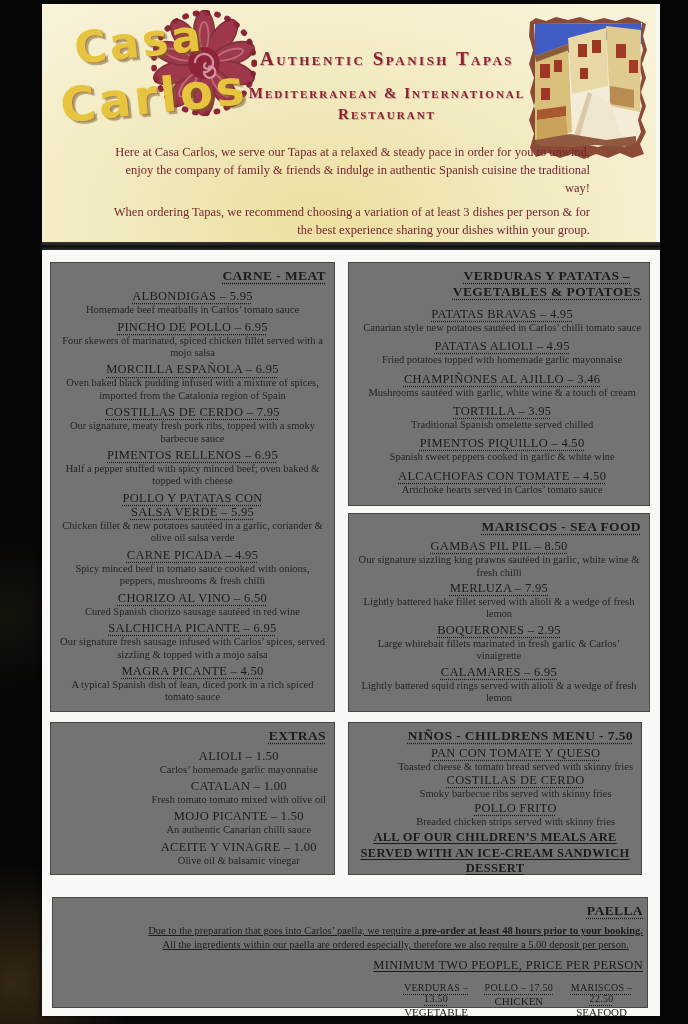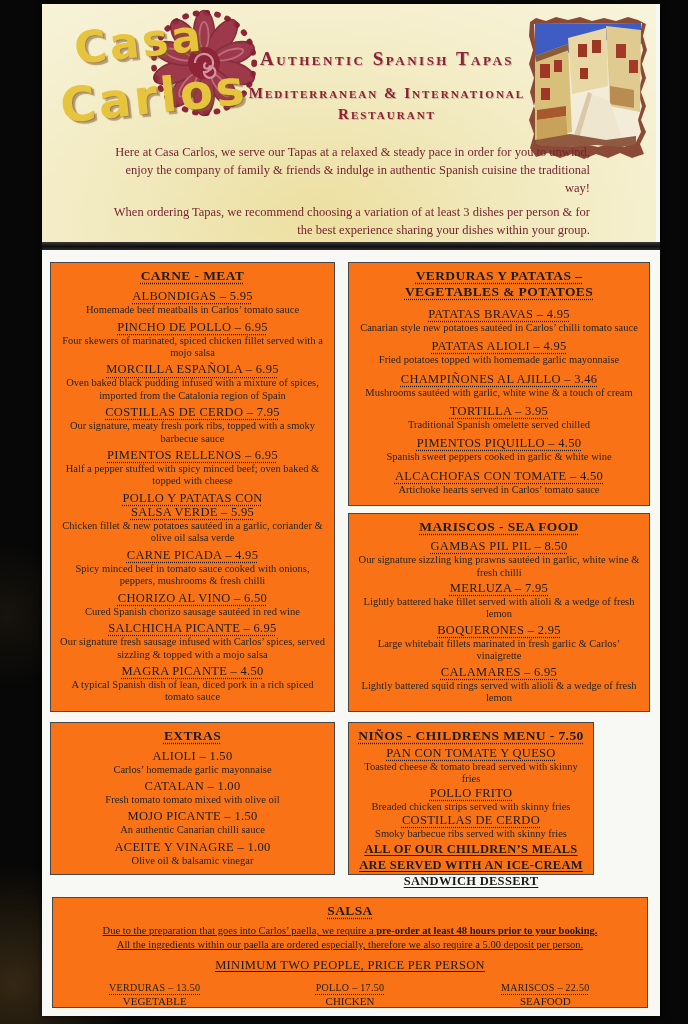--- a/index.html
+++ b/index.html
@@ -50,29 +50,29 @@
   .title-sub2 { margin-top:4px; }
 
   .painting { position:absolute; right:6px; top:10px; width:124px; height:150px; }
 
   .intros { position:absolute; left:70px; top:140px; width:478px; text-align:right;
             color:#762430; font-size:12.5px; line-height:1.42; }
   .intros p { margin:0 0 7px 0; }
 
   
   .box {
-    position:absolute; border:1.5px solid #474747; background:#f97316;
+    position:absolute; border:1.5px solid #474747; background:#737373;
     display:flex; flex-direction:column; box-sizing:border-box;
-    padding:5px 8px 4px 8px; text-align:center; color:#1b1b1b;
+    padding:5px 8px 4px 8px; text-align:center; color:#1b1b1b;align-items:flex-end;
   }
   .box-carne    { left:8px;   top:258px; width:285px; height:450px; }
   .box-verduras { left:306px; top:258px; width:302px; height:244px; }
   .box-mariscos { left:306px; top:509px; width:302px; height:199px; }
   .box-extras   { left:8px;   top:718px; width:285px; height:153px; }
-  .box-ninos    { left:306px; top:718px; width:246px; height:153px; }
+  .box-ninos    { left:306px; top:718px; width:294px; height:153px; }
   .box-paella   { left:10px;  top:893px; width:596px; height:111px; padding:5px 4px; }
 
   .bhead {
     font-weight:bold; font-size:13.5px; letter-spacing:.4px; line-height:1.18;
     text-decoration:underline; text-decoration-style:dotted; text-underline-offset:3px;
     white-space:pre-line; flex:0 0 auto; margin-bottom:2px;
   }
   .items { flex:1 1 auto; display:flex; flex-direction:column; justify-content:space-evenly; }
   .item-name {
     font-size:12.5px; line-height:1.12; letter-spacing:.3px; white-space:pre-line;
@@ -327,34 +327,34 @@
     <section class="box box-ninos">
       <div class="bhead">NIÑOS - CHILDRENS MENU - 7.50</div>
       <div class="items">
 
           <div class="item">
             <div class="item-name">PAN CON TOMATE Y QUESO</div>
             <div class="item-desc">Toasted cheese &amp; tomato bread served with skinny fries</div>
           </div>
 
           <div class="item">
+            <div class="item-name">COSTILLAS DE CERDO</div>
+            <div class="item-desc">Smoky barbecue ribs served with skinny fries</div>
+          </div>
+
+          <div class="item">
             <div class="item-name">POLLO FRITO</div>
             <div class="item-desc">Breaded chicken strips served with skinny fries</div>
           </div>
-
-          <div class="item">
-            <div class="item-name">COSTILLAS DE CERDO</div>
-            <div class="item-desc">Smoky barbecue ribs served with skinny fries</div>
-          </div>
         </div>
       <div class="ninos-footer">ALL OF OUR CHILDREN’S MEALS ARE SERVED WITH AN ICE-CREAM SANDWICH DESSERT</div>
     </section>
 
     <section class="box box-paella">
-      <div class="bhead">SALSA</div>
+      <div class="bhead">PAELLA</div>
       <div class="paella-note">
         <span>Due to the preparation that goes into Carlos’ paella, we require a </span><b>pre-order at least 48 hours prior to your booking.</b><br>
         <span>All the ingredients within our paella are ordered especially, therefore we also require a 5.00 deposit per person.</span>
       </div>
       <div class="paella-min">MINIMUM TWO PEOPLE, PRICE PER PERSON</div>
       <div class="paella-options">
 
           <div class="paella-opt">
             <div class="paella-opt-name">VERDURAS – 13.50</div>
             <div class="paella-opt-sub">VEGETABLE</div>

